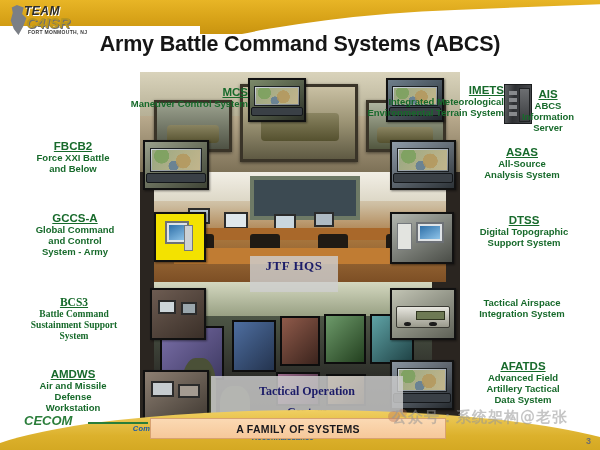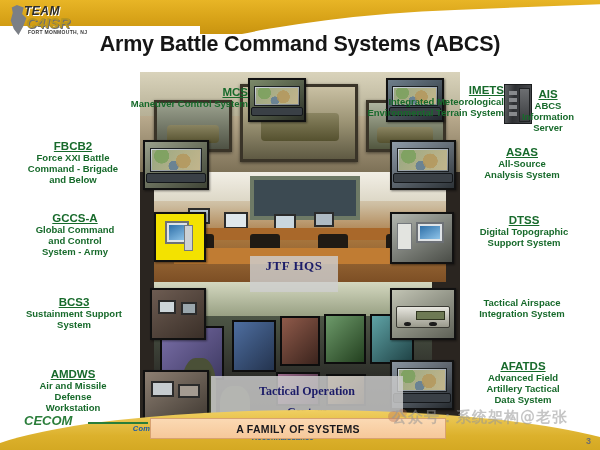--- a/index.html
+++ b/index.html
@@ -225,21 +225,21 @@
   .cal.rgt { text-align: center; }
   .cal.ctr { text-align: right; }
 
   .c-mcs    { left: 98px;  top: 86px;  width: 150px; }
   .c-imets  { left: 318px; top: 84px;  width: 186px; }
   .c-ais    { left: 500px; top: 88px;  width: 96px; text-align:center; }
   .c-fbcb2  { left: 6px;   top: 140px; width: 134px; }
   .c-asas   { left: 452px; top: 146px; width: 140px; }
   .c-gccs   { left: 6px;   top: 212px; width: 138px; }
   .c-dtss   { left: 452px; top: 214px; width: 144px; }
-  .c-bcs3   { left: 6px;   top: 296px; width: 136px; }
+  .c-bcs3   { left: 6px;   top: 296px; width: 136px; font-family: Liberation Serif, serif; }
   .c-tais   { left: 452px; top: 298px; width: 140px; }
   .c-amdws  { left: 6px;   top: 368px; width: 134px; }
   .c-afatds { left: 452px; top: 360px; width: 142px; }
 
   
   .ovl {
     position: absolute; z-index: 8;
     background: rgba(206,206,206,0.82);
     color: #1c1c68;
     font-family: "Liberation Serif", serif;
@@ -466,21 +466,20 @@
 <div class="cal c-ais">
   <span class="ac">AIS</span>
   <span class="nm">ABCS</span>
   <span class="nm">Information</span>
   <span class="nm">Server</span>
 </div>
 
 <div class="cal lft c-fbcb2">
   <span class="ac">FBCB2</span>
   <span class="nm">Force XXI Battle</span>
-  <span class="nm">Command - Brigade</span>
   <span class="nm">and Below</span>
 </div>
 
 <div class="cal rgt c-asas">
   <span class="ac">ASAS</span>
   <span class="nm">All-Source</span>
   <span class="nm">Analysis System</span>
 </div>
 
 <div class="cal lft c-gccs">
@@ -491,20 +490,21 @@
 </div>
 
 <div class="cal rgt c-dtss">
   <span class="ac">DTSS</span>
   <span class="nm">Digital Topographic</span>
   <span class="nm">Support System</span>
 </div>
 
 <div class="cal lft c-bcs3">
   <span class="ac">BCS3</span>
+  <span class="nm">Battle Command</span>
   <span class="nm">Sustainment Support</span>
   <span class="nm">System</span>
 </div>
 
 <div class="cal rgt c-tais">
   <span class="nm">Tactical Airspace</span>
   <span class="nm">Integration System</span>
 </div>
 
 <div class="cal lft c-amdws">

